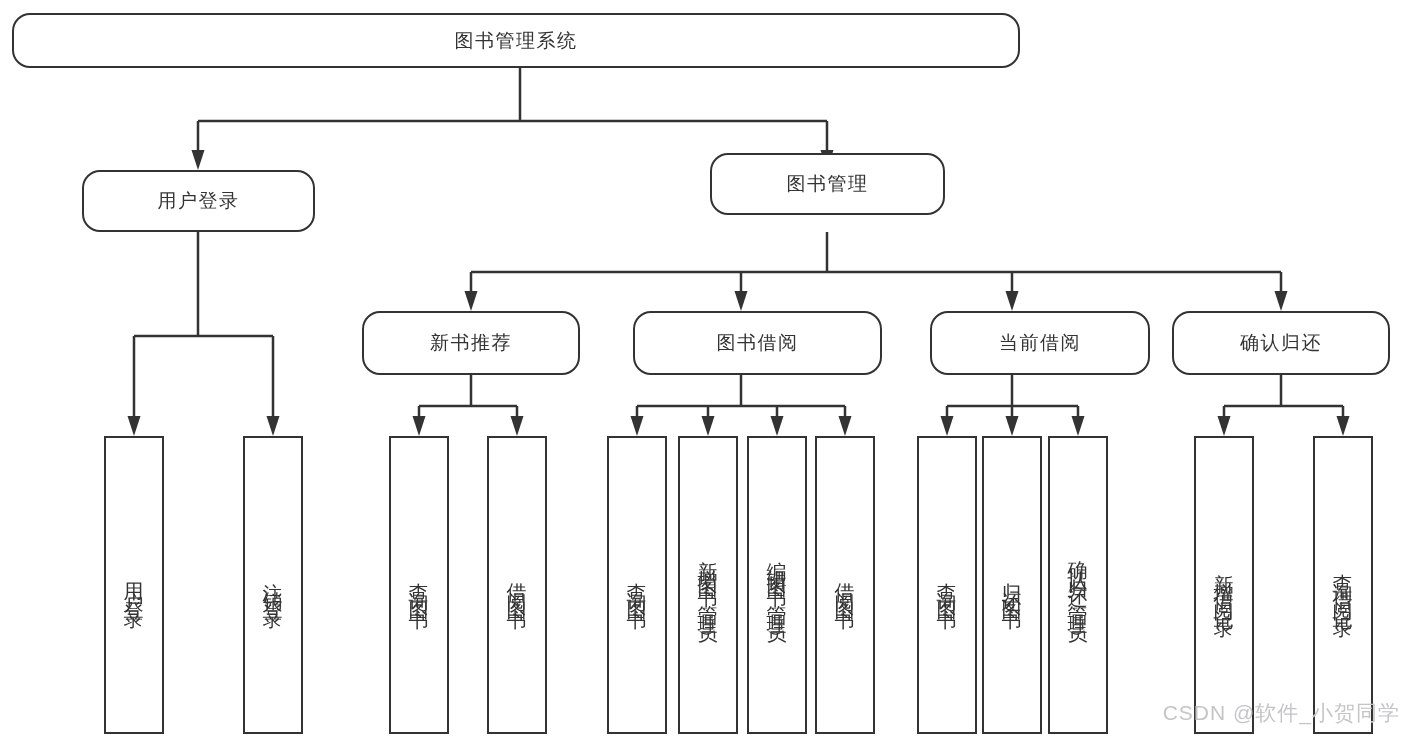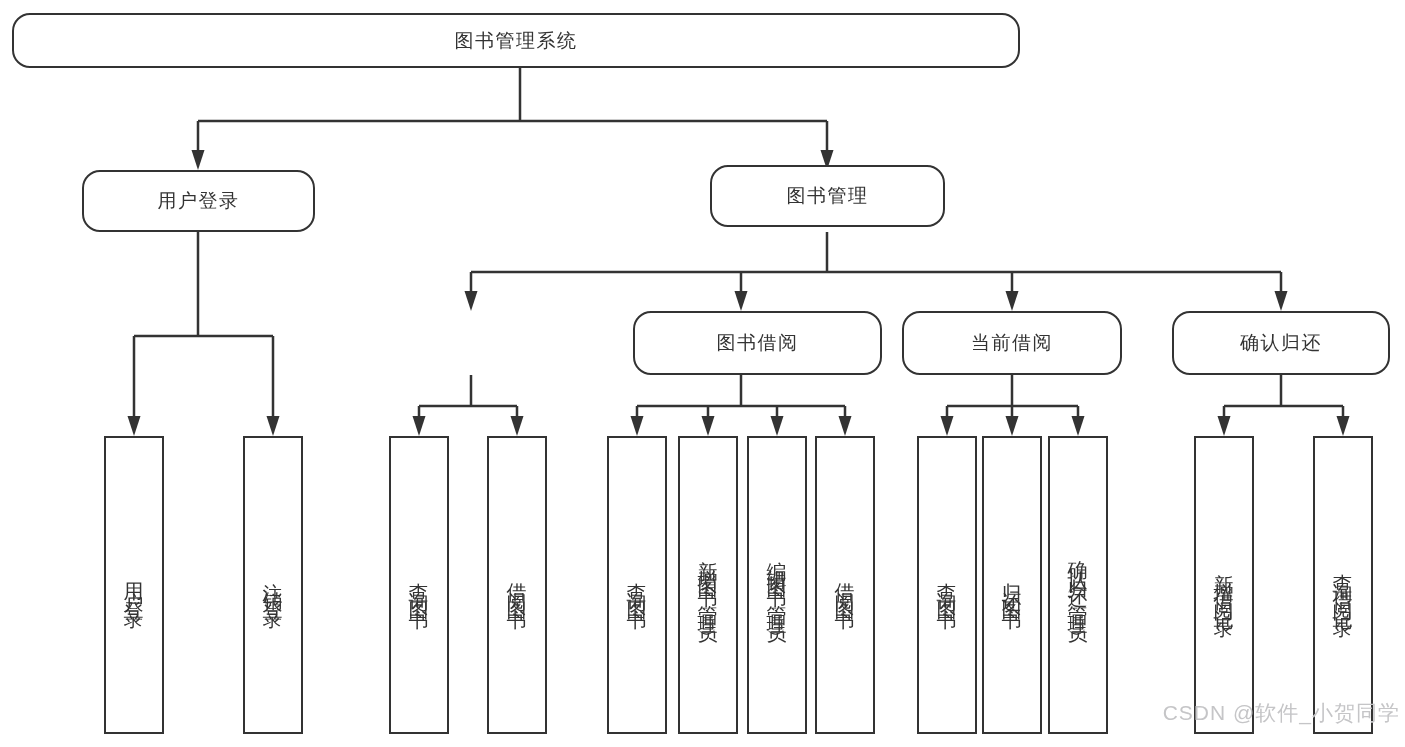--- a/index.html
+++ b/index.html
@@ -118,28 +118,31 @@
     </g>
   </svg>
 
   <div class="node hbox" style="left:12px;top:13px;width:1008px;height:55px">
     <span>图书管理系统</span>
   </div>
 
   <div class="node hbox" style="left:82px;top:170px;width:233px;height:62px">
     <span>用户登录</span>
   </div>
-  <div class="node hbox" style="left:710px;top:165px;width:235px;height:62px">
+  <div class="node hbox" style="left:710px;top:153px;width:235px;height:62px">
     <span>图书管理</span>
   </div>
 
+  <div class="node hbox" style="left:362px;top:311px;width:218px;height:64px">
+    <span>新书推荐</span>
+  </div>
   <div class="node hbox" style="left:633px;top:311px;width:249px;height:64px">
     <span>图书借阅</span>
   </div>
-  <div class="node hbox" style="left:902px;top:311px;width:220px;height:64px">
+  <div class="node hbox" style="left:930px;top:311px;width:220px;height:64px">
     <span>当前借阅</span>
   </div>
   <div class="node hbox" style="left:1172px;top:311px;width:218px;height:64px">
     <span>确认归还</span>
   </div>
 
   <div class="node vbox" style="left:104px;top:436px;width:60px;height:298px">
     <span class="vtext">用户登录</span>
   </div>
   <div class="node vbox" style="left:243px;top:436px;width:60px;height:298px">

